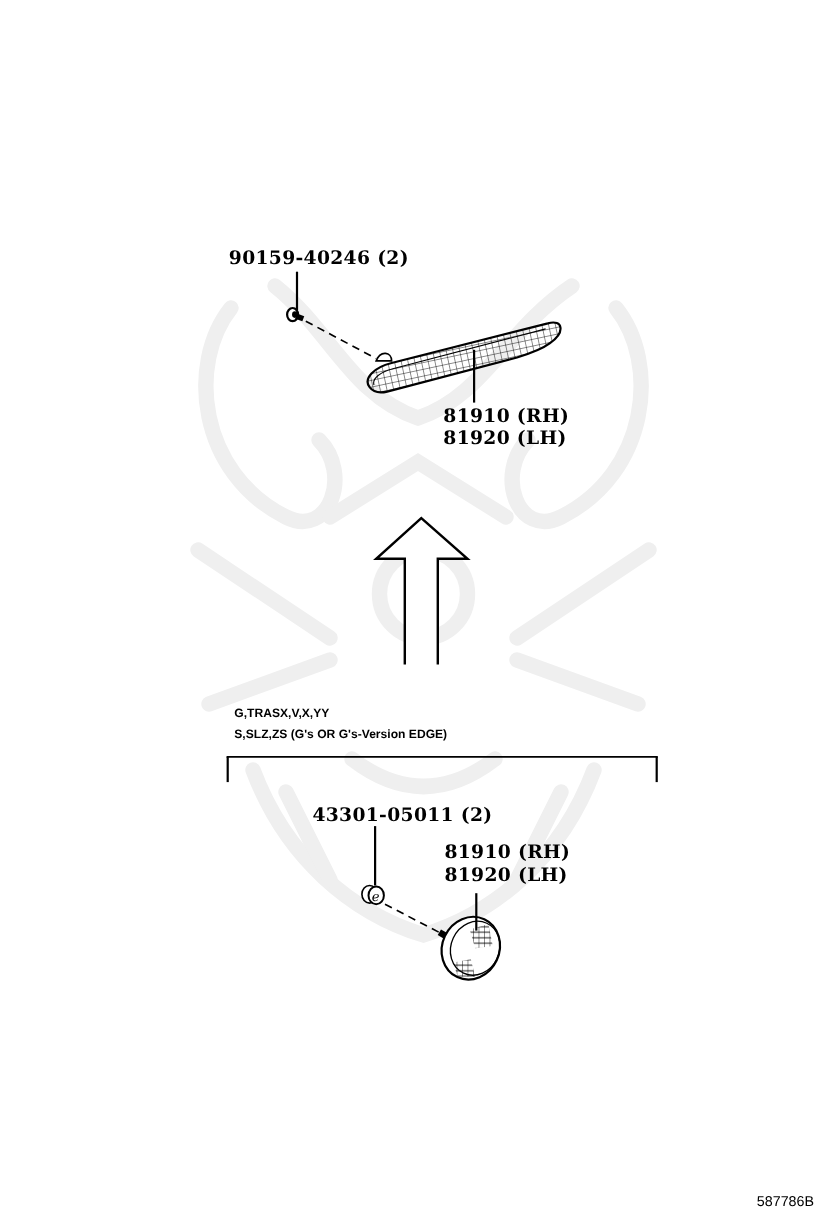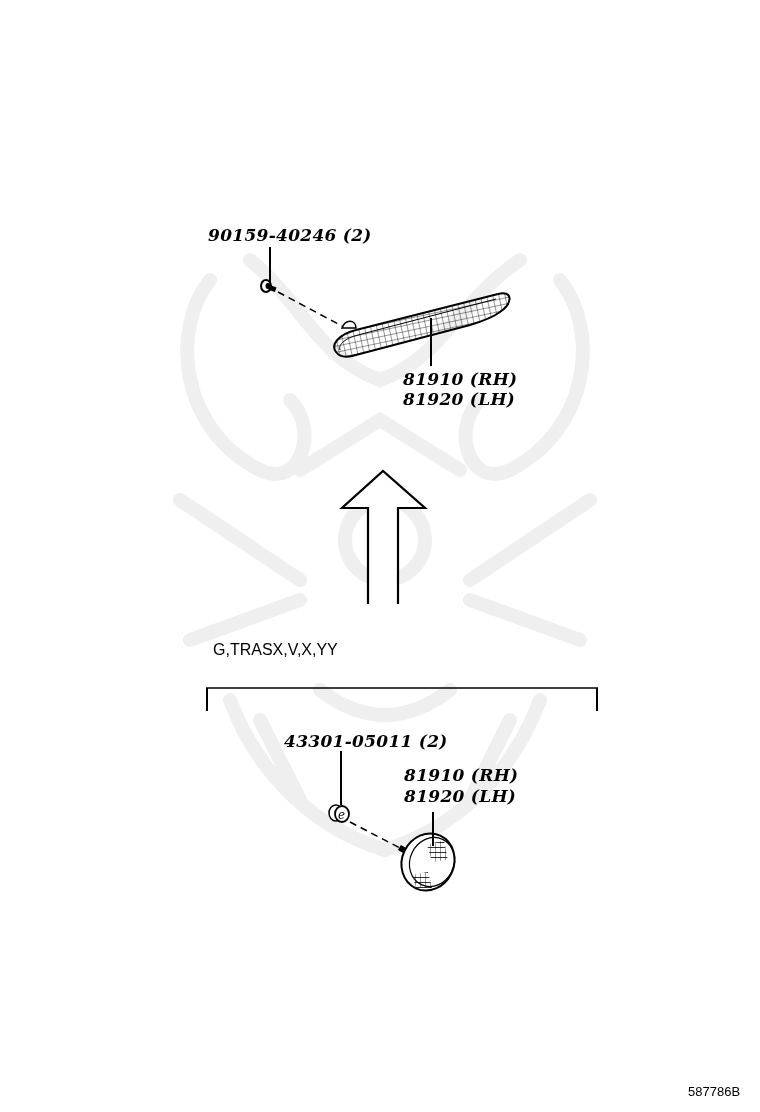--- a/index.html
+++ b/index.html
@@ -1,25 +1,25 @@
 <!DOCTYPE html>
 <html><head>
 <meta charset="utf-8">
 <style>
   html, body { margin: 0; padding: 0; background: #ffffff; }
   body { width: 760px; height: 1112px; position: relative; overflow: hidden; font-family: "DejaVu Serif", serif; }
   .canvas { position: absolute; left: 0; top: 0; width: 760px; height: 1112px; }
   svg.art { position: absolute; left: 0; top: 0; }
   .label {
     position: absolute; font-family: "DejaVu Serif", serif; font-weight: bold;
-    font-size: 17px; color: #000; line-height: 20px; white-space: nowrap; letter-spacing: 0.3px; font-style: italic;
+    font-size: 17px; color: #000; line-height: 20px; white-space: nowrap; letter-spacing: 0.3px;
   }
   .note {
-    position: absolute; font-family: "Liberation Sans", sans-serif; font-size: 16px;
-    color: #000; line-height: 19px; white-space: nowrap;
+    position: absolute; font-family: "Liberation Sans", sans-serif; font-size: 11px;
+    color: #000; line-height: 19px; white-space: nowrap; font-weight: bold;
   }
   .code {
     position: absolute; font-family: "Liberation Sans", sans-serif; font-size: 13px;
     color: #000; white-space: nowrap;
   }
 </style>
 </head>
 <body>
 
 <div class="canvas">
@@ -97,19 +97,20 @@
       <path d="M412 875 L428 872 L432 888 L416 888 Z" fill="url(#grid2)"></path>
     </g>
     <line x1="433" y1="812" x2="433" y2="846" stroke="#000" stroke-width="2"></line>
   </svg>
 
   <div class="label" style="left:208px; top:225px;">90159-40246 (2)</div>
   <div class="label" style="left:403px; top:369px;">81910 (RH)</div>
   <div class="label" style="left:403px; top:389px;">81920 (LH)</div>
 
   <div class="note" style="left:213px; top:640px;">G,TRASX,V,X,YY</div>
+  <div class="note" style="left:213px; top:659px;">S,SLZ,ZS (G's OR G's-Version EDGE)</div>
 
   <div class="label" style="left:284px; top:731px;">43301-05011 (2)</div>
   <div class="label" style="left:404px; top:765px;">81910 (RH)</div>
   <div class="label" style="left:404px; top:786px;">81920 (LH)</div>
 
   <div class="code" style="left:688px; top:1084px;">587786B</div>
 </div>
 
 </body></html>

